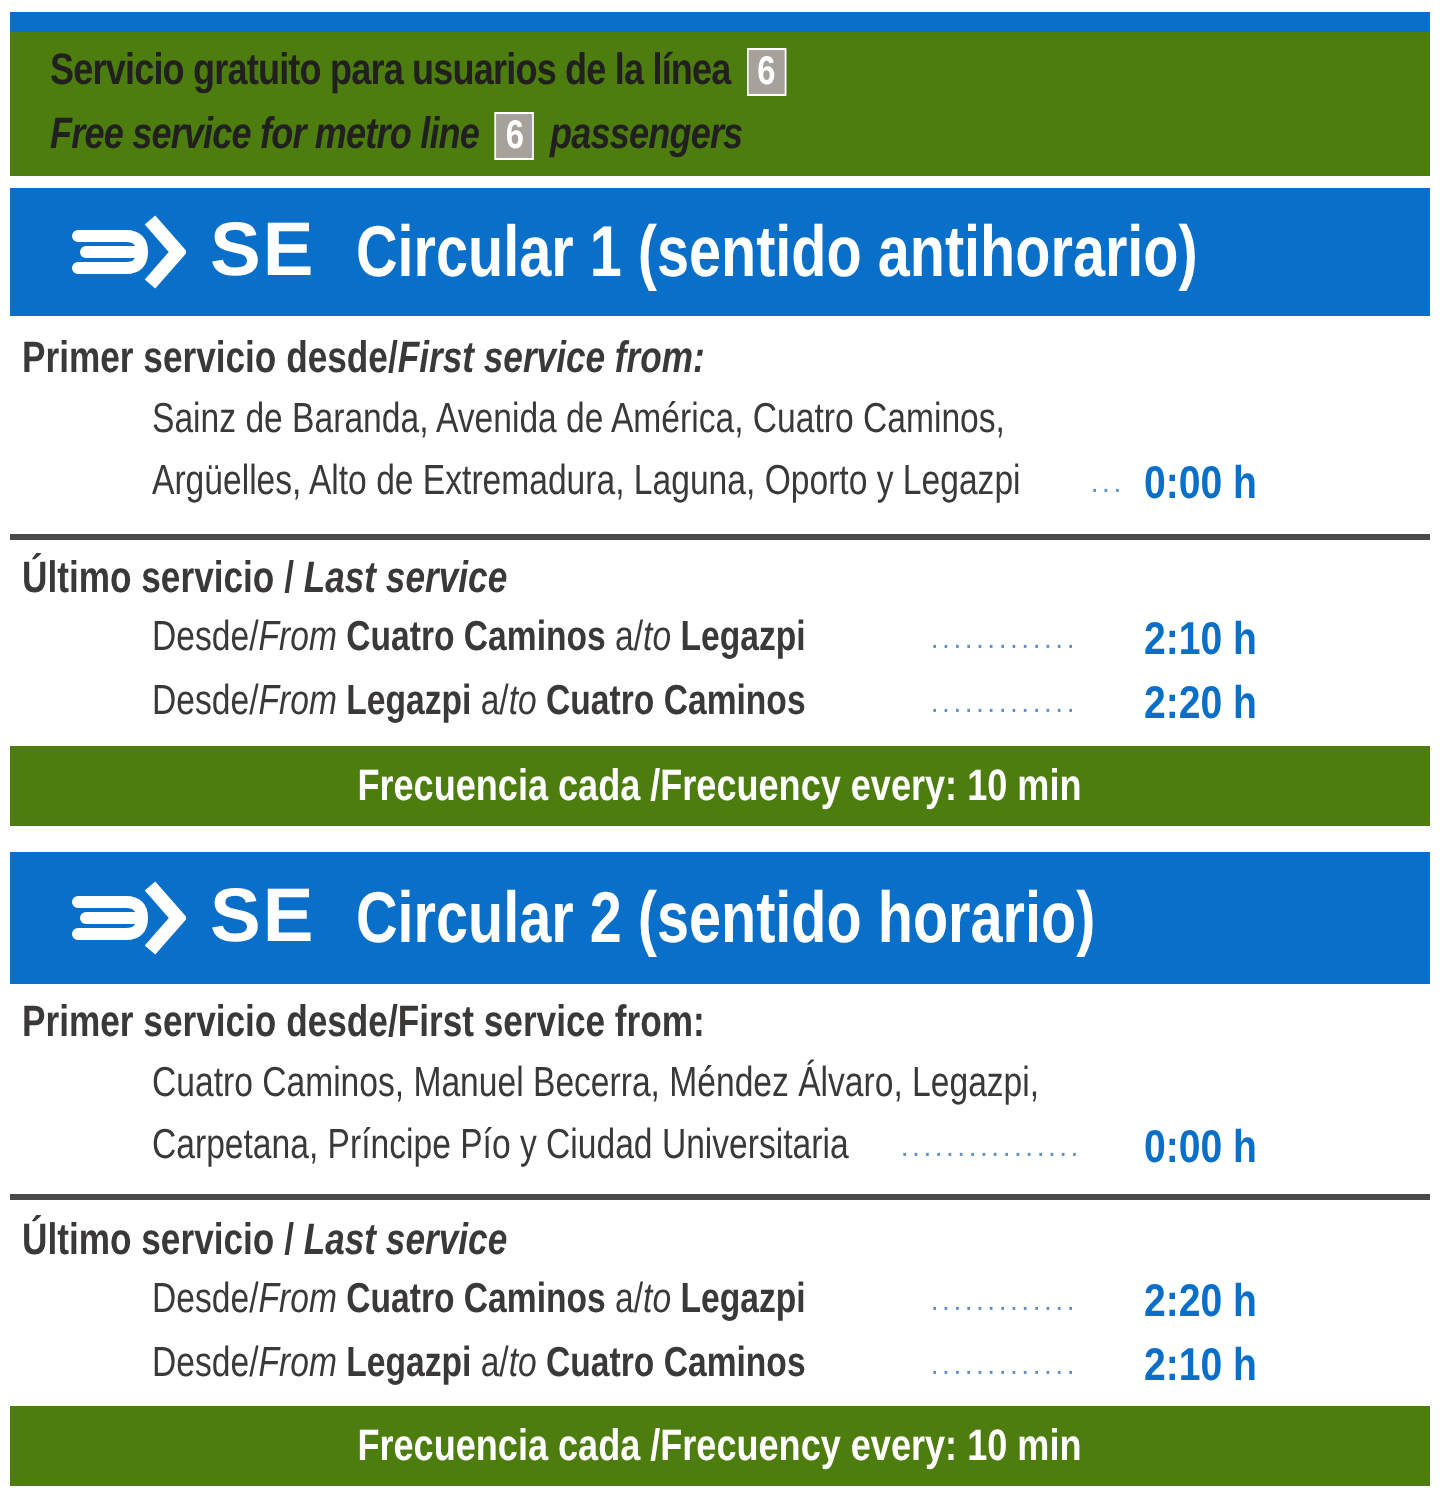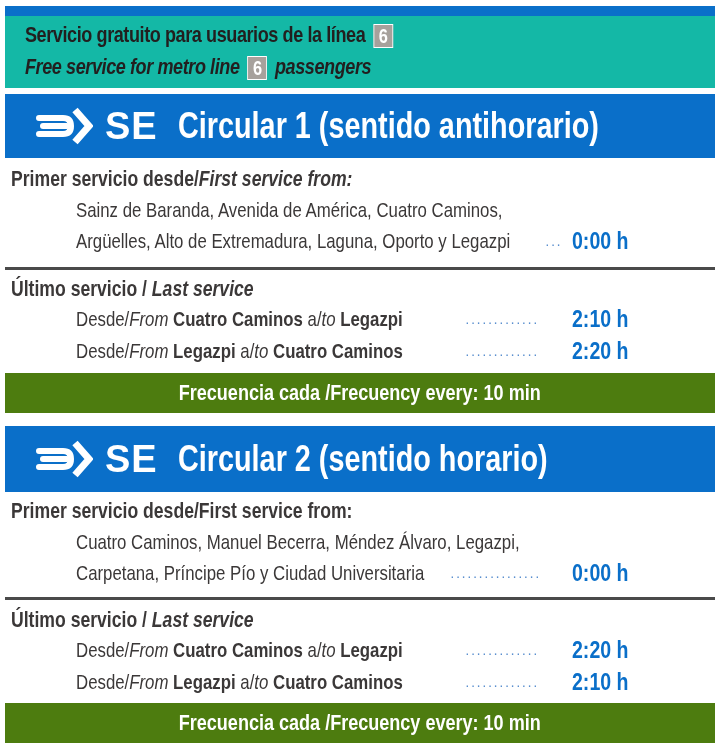--- a/index.html
+++ b/index.html
@@ -1,19 +1,19 @@
 <!DOCTYPE html>
 <html><head>
 <meta charset="utf-8">
 <style>
   html, body { margin: 0; padding: 0; background: #ffffff; }
   body { width: 720px; height: 748px; position: relative; overflow: hidden;
          font-family: "Liberation Sans", "DejaVu Sans", sans-serif; }
   .topbar { position: absolute; left: 5px; top: 6px; width: 710px; height: 10px; background: #0a6fc9; }
-  .notice { position: absolute; left: 5px; top: 16px; width: 710px; height: 72px; background: #14b8a6; }
+  .notice { position: absolute; left: 5px; top: 16px; width: 710px; height: 72px; background: #4d7c0f; }
   .notice .line { position: absolute; left: 20px; font-weight: bold; font-size: 22px; color: #221f1f;
                   letter-spacing: -0.5px; white-space: nowrap; transform: scaleX(0.82); transform-origin: left center; }
   .notice .l1 { top: 6px; }
   .notice .l2 { top: 38px; font-style: italic; }
   .linebadge { display: inline-block; background: #a7a19c; color: #fff; border: 1px solid #fff;
                width: 22px; height: 22px; line-height: 22px; text-align: center; font-size: 20px;
                vertical-align: middle; margin: 0 4px; font-style: normal; }
   .header { position: absolute; left: 5px; width: 710px; background: #0a6fc9; color: #fff; }
   .header .arrow { position: absolute; left: 28px; top: 50%; transform: translateY(-50%); width: 60px; height: 40px; }
   .header .se { position: absolute; left: 100px; top: 50%; transform: translateY(-50%);

